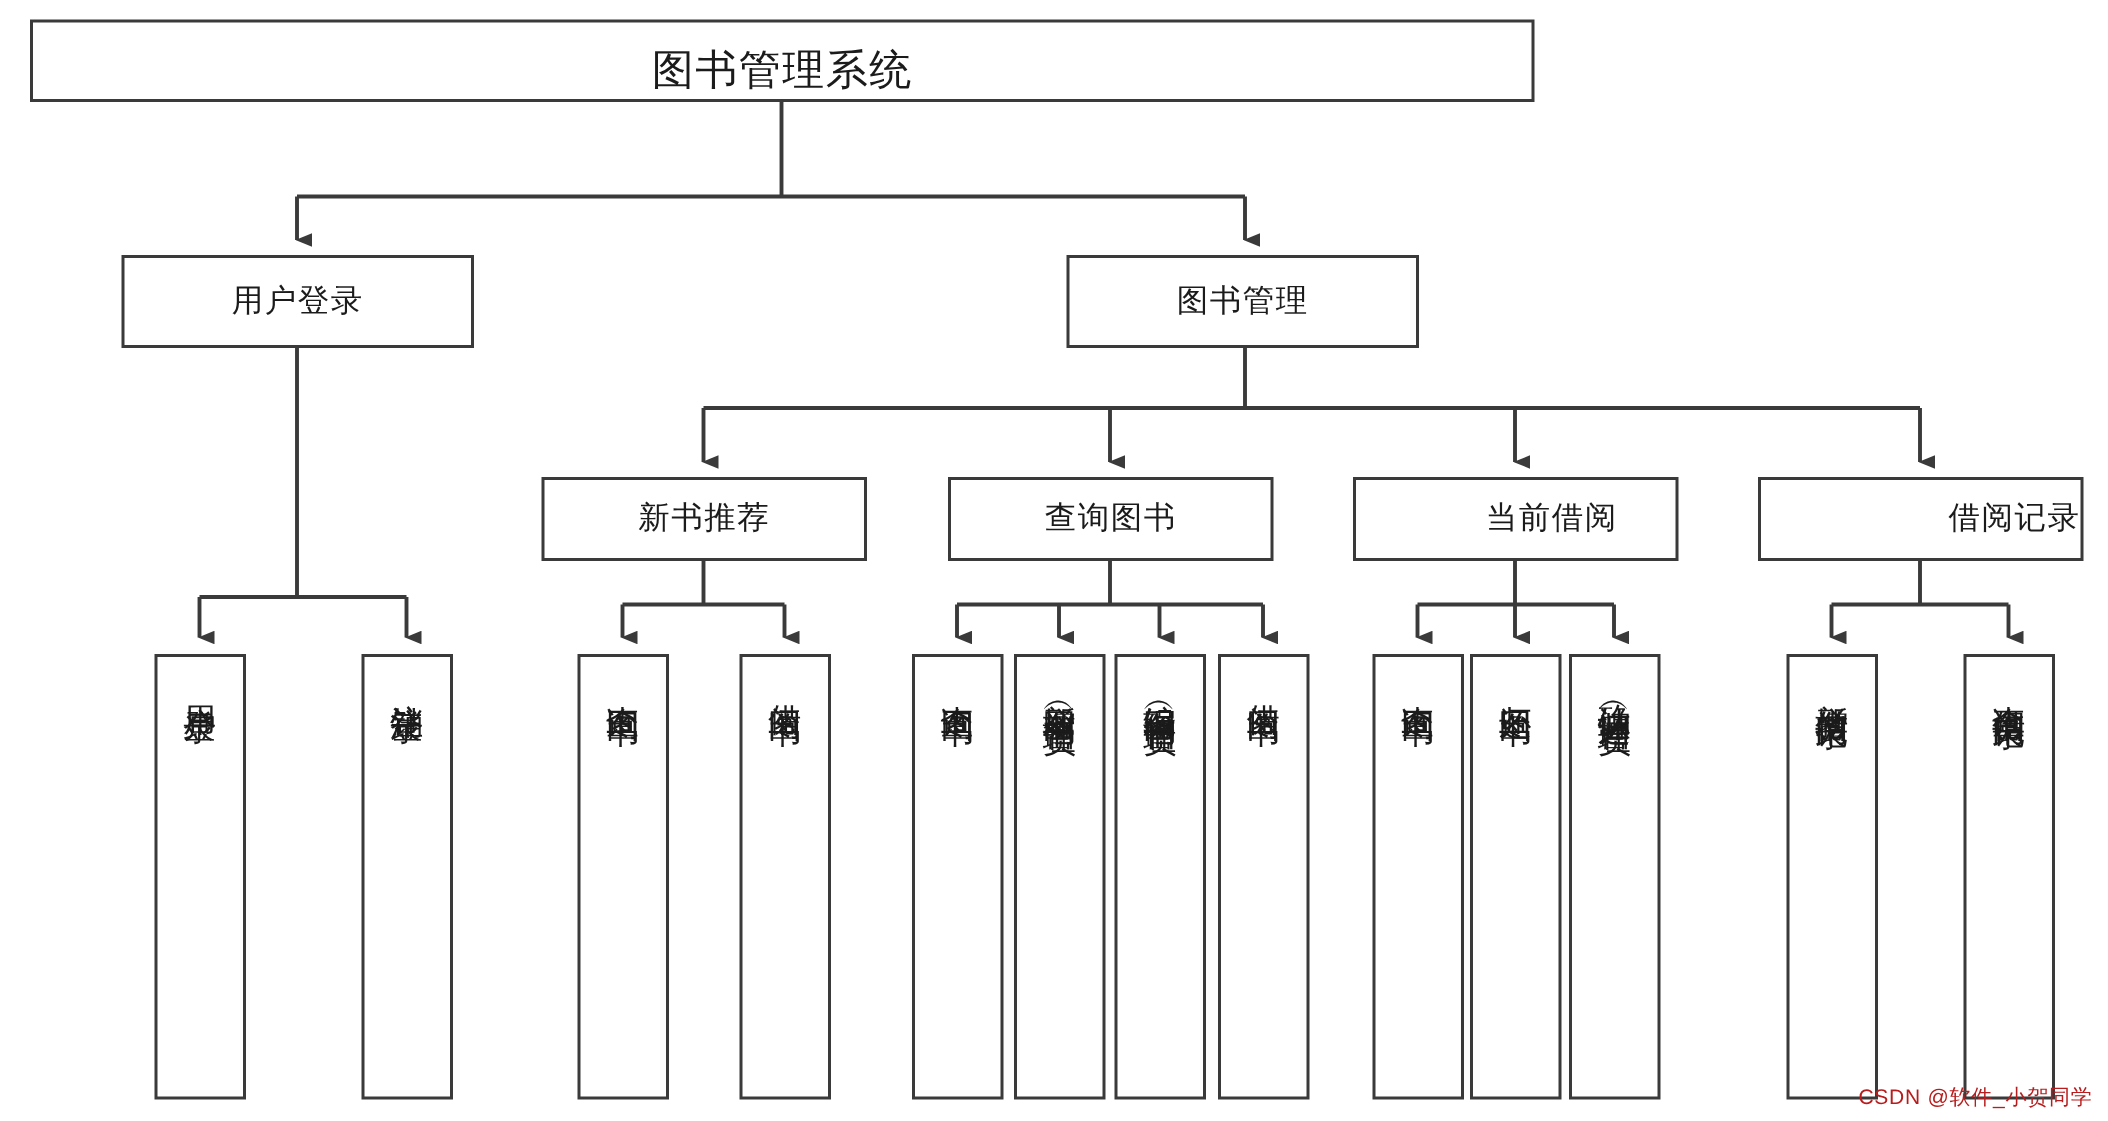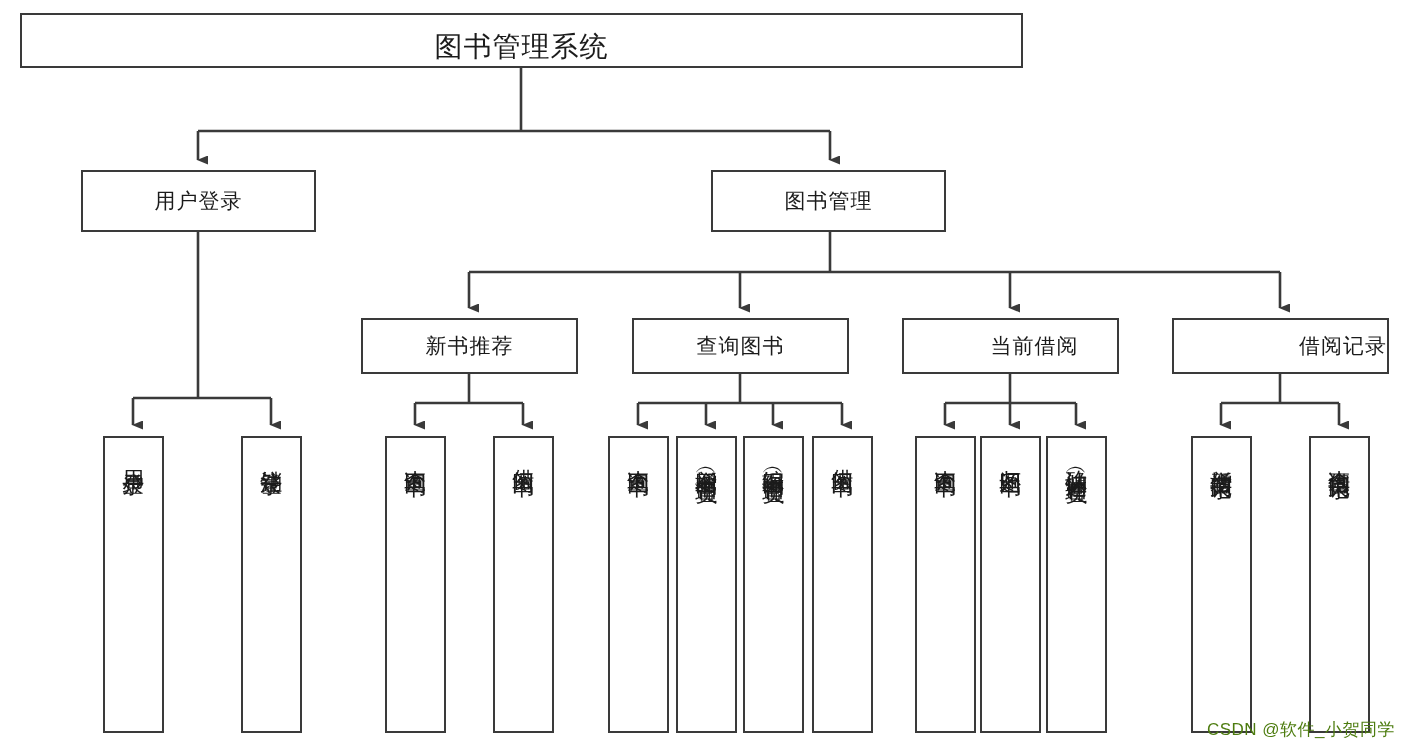--- a/index.html
+++ b/index.html
@@ -59,22 +59,22 @@
     text-orientation: upright;
     font-size: 22px;
     line-height: 1.15;
     letter-spacing: 2px;
     white-space: nowrap;
   }
   .watermark {
     position: absolute;
     right: 10px;
     bottom: 6px;
-    font-size: 17px;
-    color: #4d7c0f;
+    font-size: 14px;
+    color: #b91c1c;
     z-index: 3;
     white-space: nowrap;
     letter-spacing: 0.5px;
   }
 </style>
 </head>
 <body>
 
 <div id="canvas">
 

